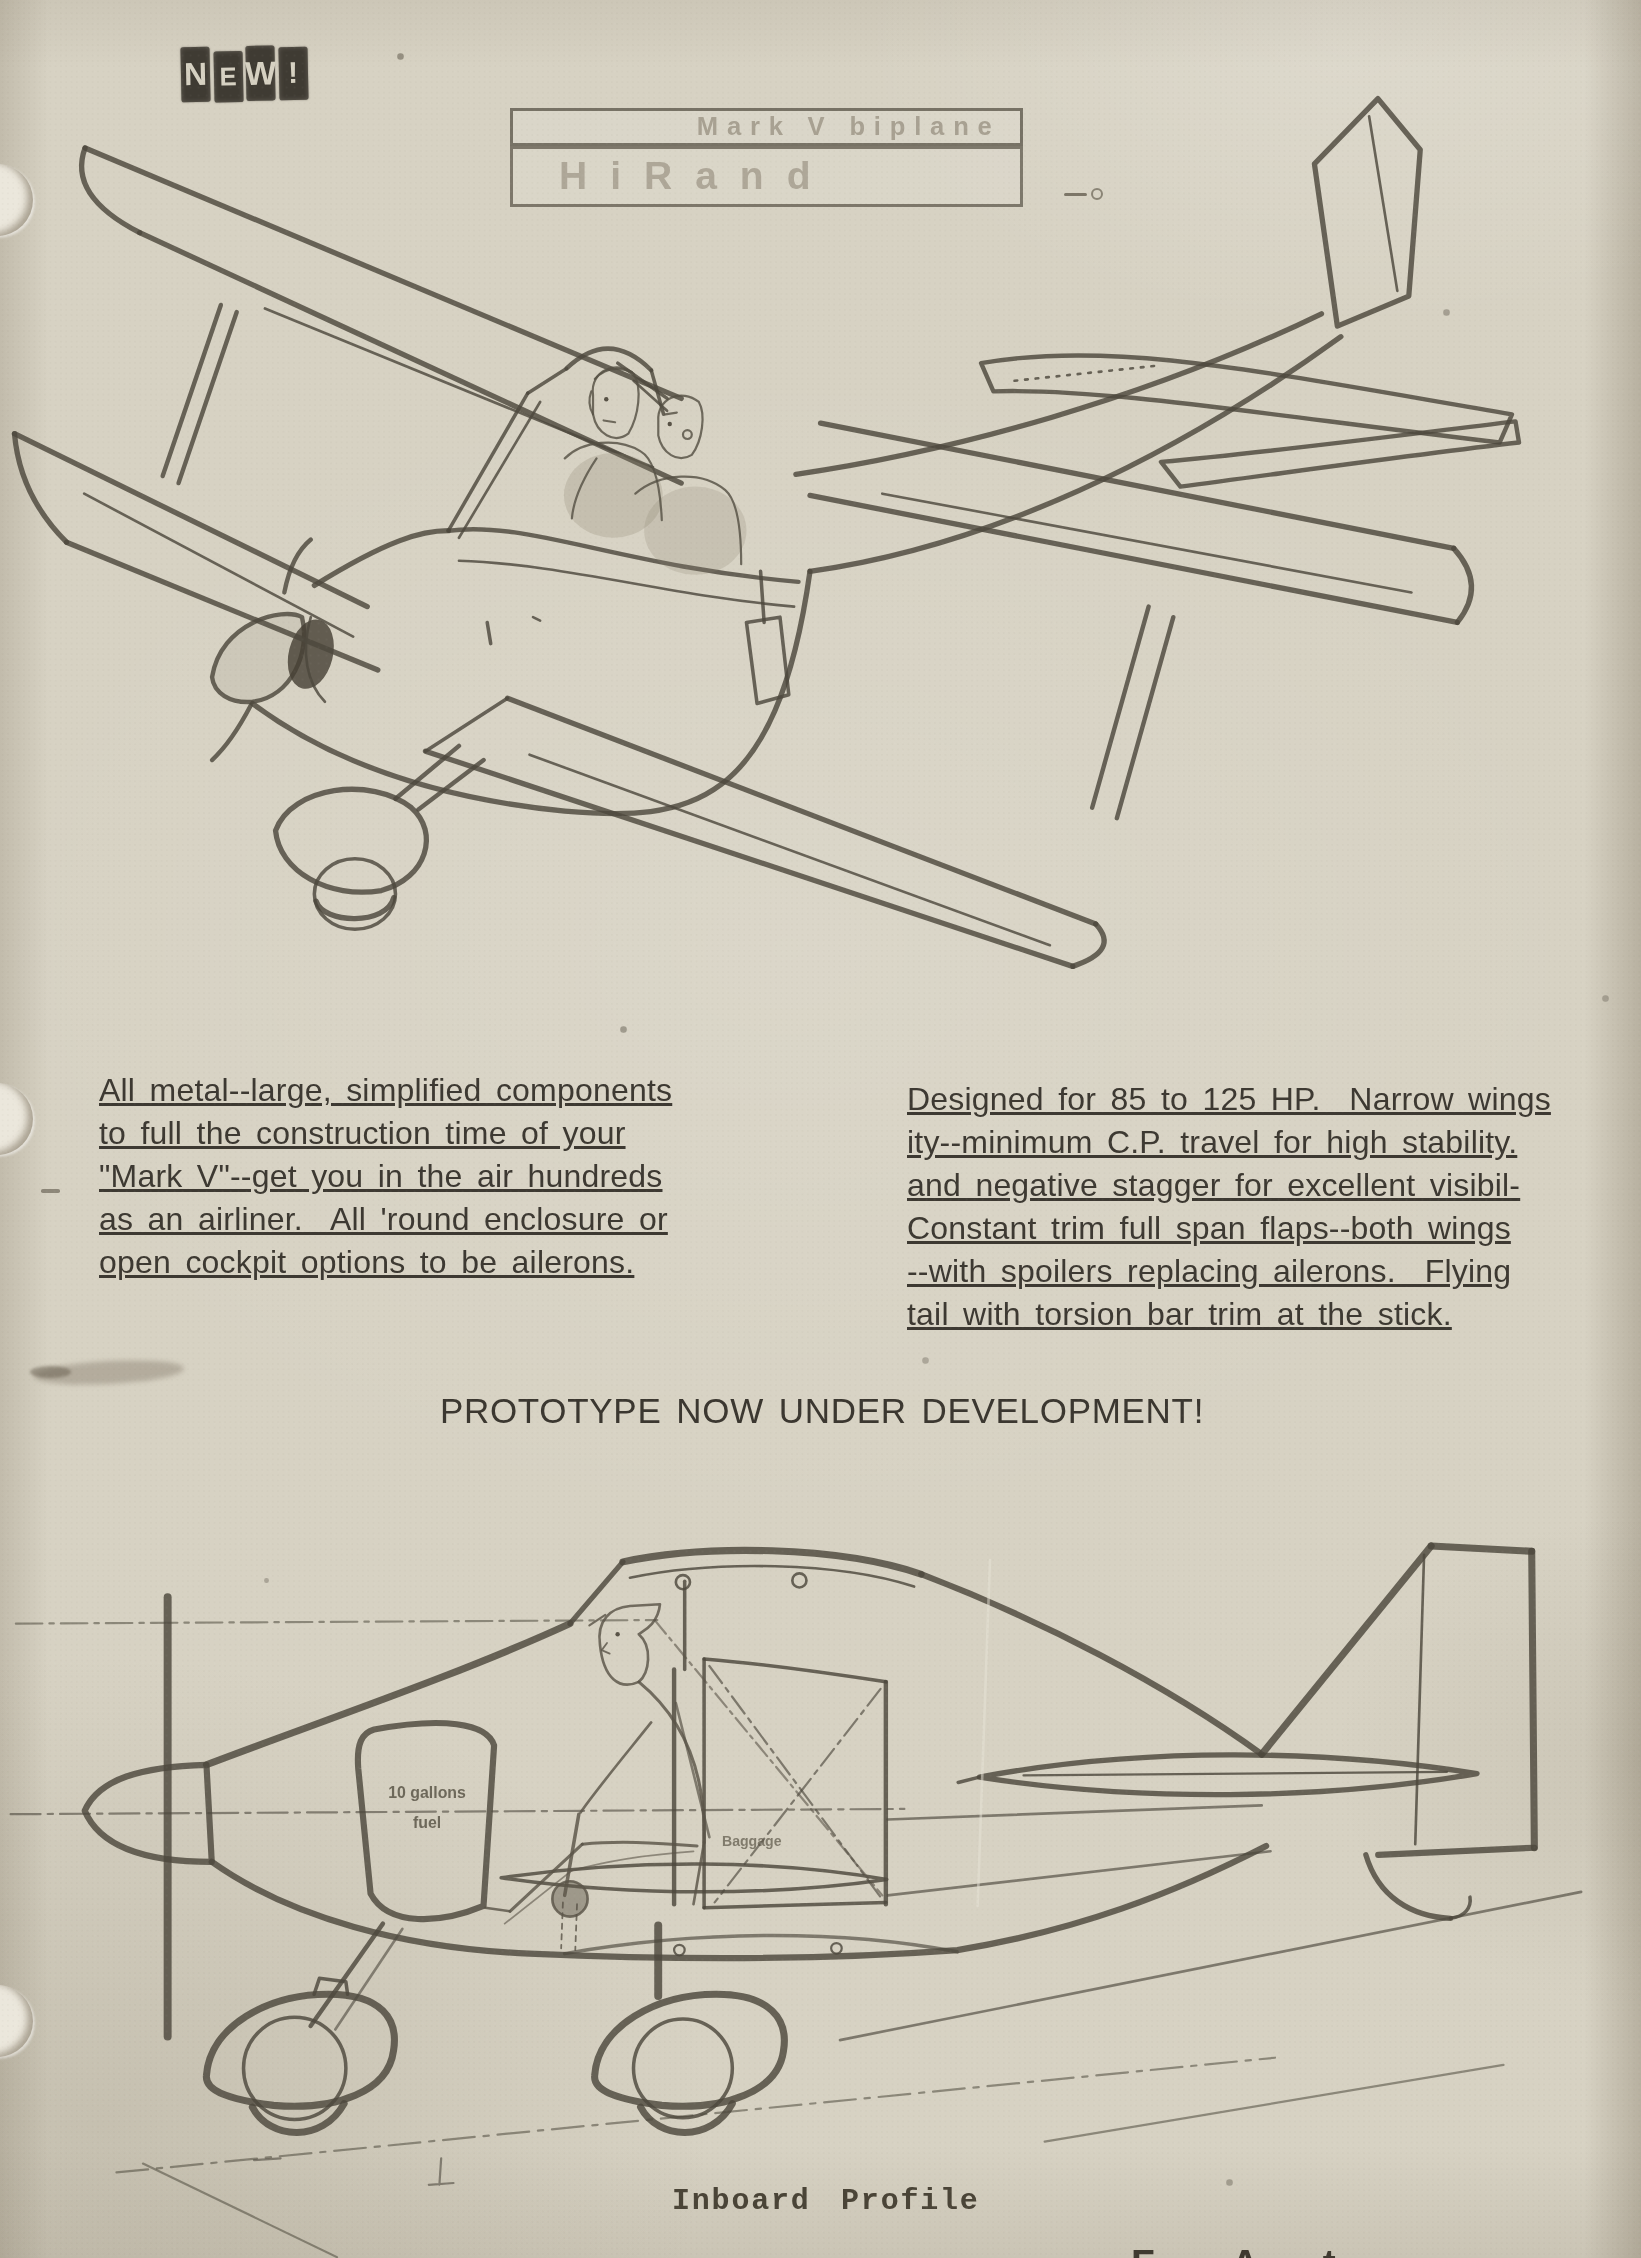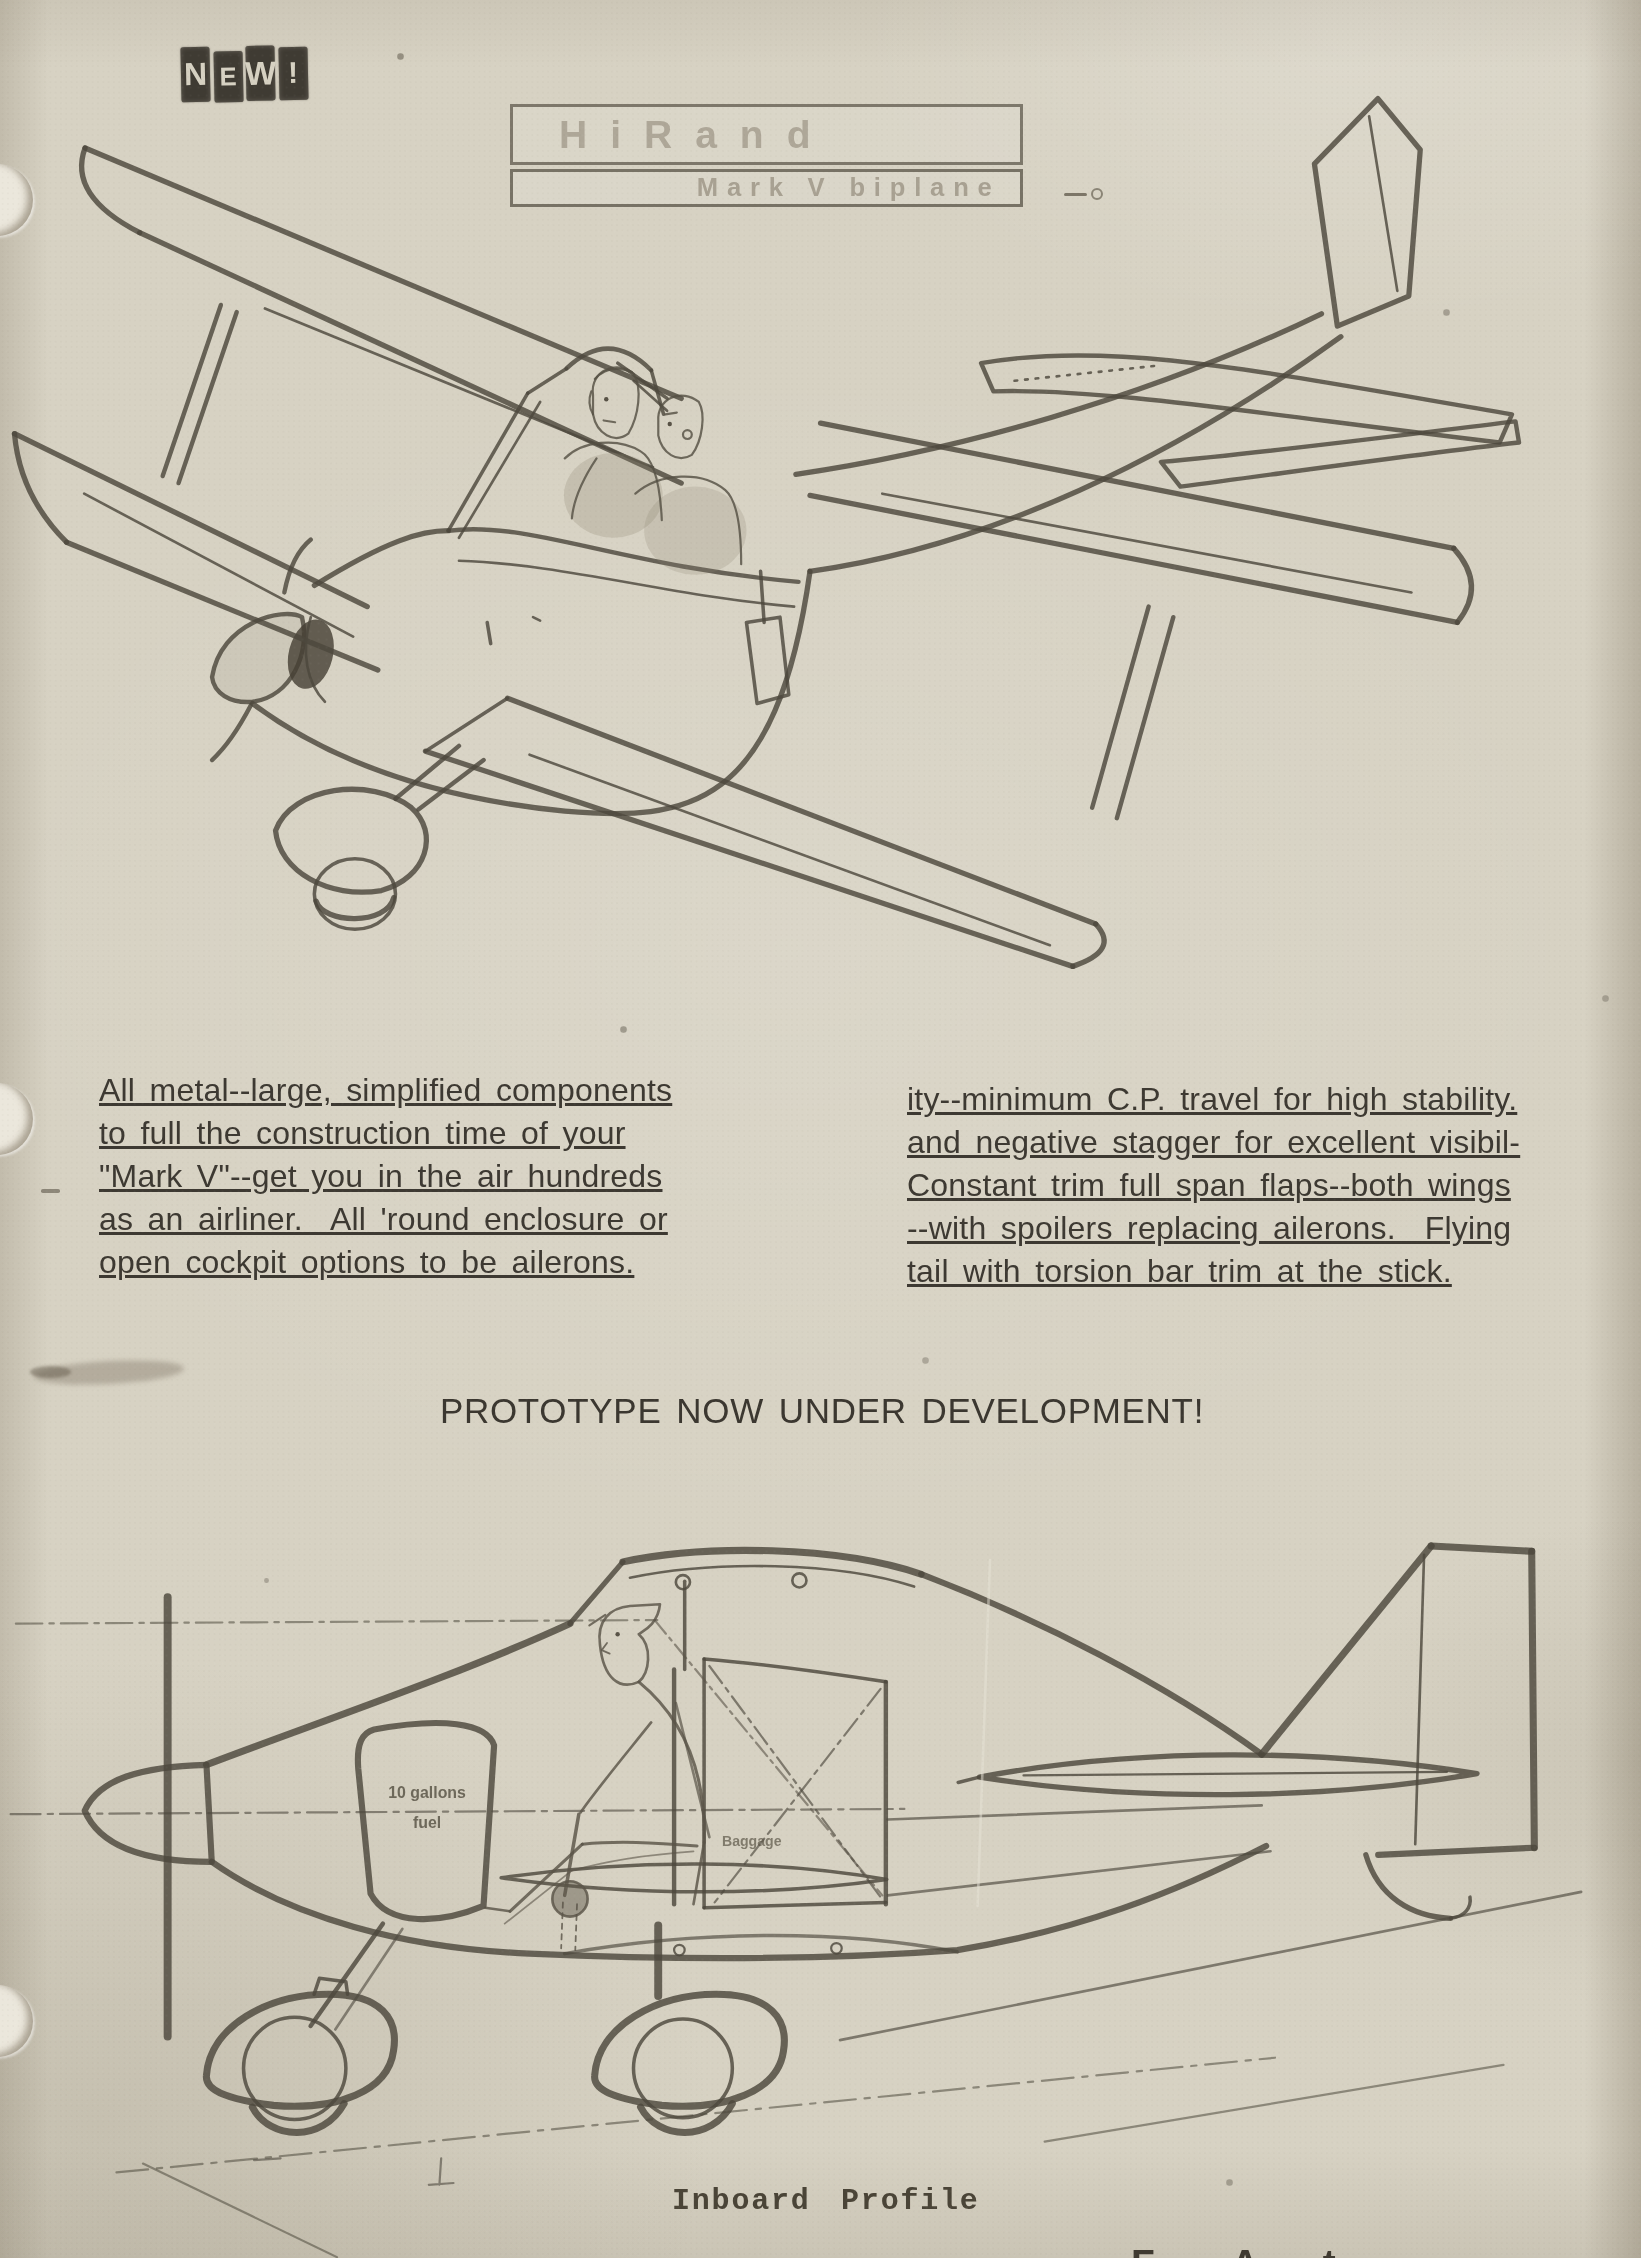--- a/index.html
+++ b/index.html
@@ -74,22 +74,22 @@
   <div class="hole h3"></div>
 
   <div class="stamp">
     <span class="tile t1">N</span>
     <span class="tile t2">E</span>
     <span class="tile t3">W</span>
     <span class="tile t4">!</span>
   </div>
 
   <div class="banner">
+    <div class="row row2">Mark V biplane</div>
     <div class="row row1">HiRand</div>
-    <div class="row row2">Mark V biplane</div>
   </div>
   <div class="banner-dash"><span class="bar"></span><span class="dot"></span></div>
 
   <svg class="draw" style="top:88px" width="1642" height="926" viewBox="0 100 1861 1050">
     <g class="ln">
 
       <path d="M96,168 L772,452" stroke-width="6"></path>
       <path d="M158,264 L772,548" stroke-width="6"></path>
       <path d="M96,168 Q76,222 158,264" stroke-width="6"></path>
       <path d="M300,350 L740,530" stroke-width="3"></path>
@@ -176,20 +176,21 @@
   </svg>
 
   <div class="col left">
     <div class="pline">All metal--large, simplified components</div>
     <div class="pline">to full the construction time of your</div>
     <div class="pline">"Mark V"--get you in the air hundreds</div>
     <div class="pline">as an airliner.  All 'round enclosure or</div>
     <div class="pline">open cockpit options to be ailerons.</div>
   </div>
   <div class="col right">
+    <div class="pline">Designed for 85 to 125 HP.  Narrow wings</div>
     <div class="pline">ity--minimum C.P. travel for high stability.</div>
     <div class="pline">and negative stagger for excellent visibil-</div>
     <div class="pline">Constant trim full span flaps--both wings</div>
     <div class="pline">--with spoilers replacing ailerons.  Flying</div>
     <div class="pline">tail with torsion bar trim at the stick.</div>
   </div>
 
   <div class="smudge"></div>
   <div class="smudge2"></div>
   <div class="tickmark"></div>

